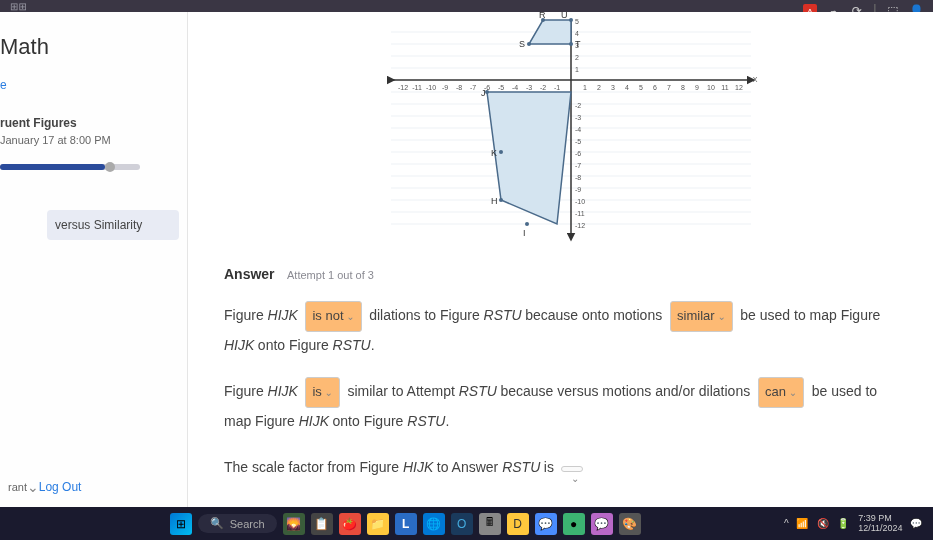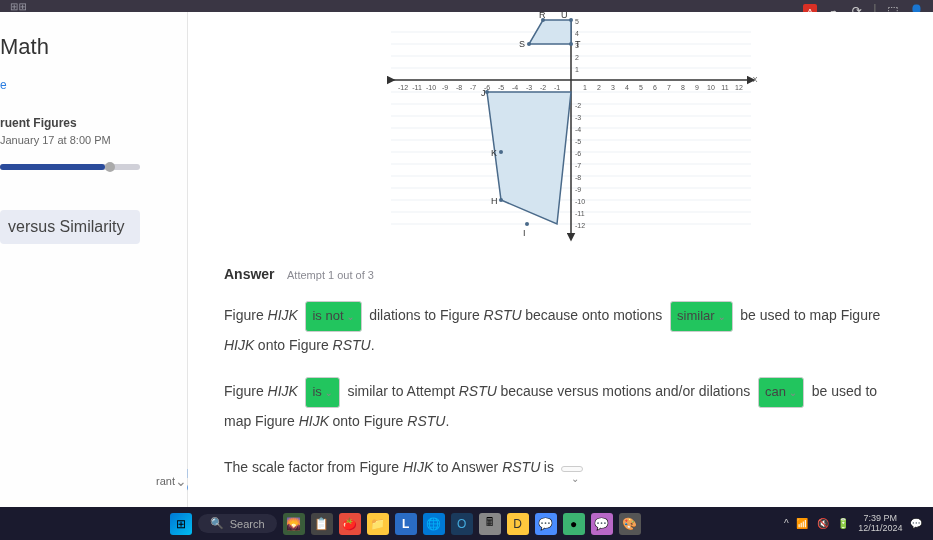--- a/index.html
+++ b/index.html
@@ -3,51 +3,51 @@
   <meta charset="utf-8">
   <style>
     * { margin: 0; padding: 0; box-sizing: border-box; font-family: Arial, sans-serif; }
     body { width: 933px; height: 540px; background: #2a2a35; overflow: hidden; }
     .browser-bar { height: 12px; background: #3a3644; display: flex; align-items: center; padding: 0 10px; gap: 8px; }
     .browser-bar .squares { color: #9a9aa5; font-size: 10px; }
     .ext-bar { position: absolute; right: 8px; top: 2px; display: flex; gap: 8px; align-items: center; }
     .ext-icon { width: 16px; height: 16px; display: flex; align-items: center; justify-content: center; font-size: 12px; }
     .pdf-icon { background: #d93025; color: white; font-size: 8px; width: 14px; height: 14px; border-radius: 2px; }
     .main { display: flex; height: 495px; background: #fff; }
-    .sidebar { width: 188px; background: #fefefe; border-right: 1px solid #e5e5e5; padding: 0; display: flex; flex-direction: row; }
+    .sidebar { width: 188px; background: #fefefe; border-right: 1px solid #e5e5e5; padding: 0; display: flex; flex-direction: column; }
     .sidebar-top { padding: 10px 8px 0 0; }
     .sidebar h1 { font-size: 22px; color: #333; font-weight: 400; margin: 12px 0 18px 0; }
     .sidebar .e-link { color: #2a7de1; font-size: 12px; margin-bottom: 24px; display: block; }
     .sidebar .section-title { font-size: 12px; color: #444; font-weight: 600; margin-bottom: 4px; }
     .sidebar .due { font-size: 11px; color: #666; margin-bottom: 18px; }
     .progress-track { width: 140px; height: 6px; background: #d0d0d8; border-radius: 3px; position: relative; margin-bottom: 40px; }
     .progress-fill { width: 75%; height: 100%; background: #2a4b9b; border-radius: 3px; }
     .progress-knob { position: absolute; left: 75%; top: -2px; width: 10px; height: 10px; background: #aaa; border-radius: 50%; }
-    .nav-item { padding: 8px 8px; font-size: 16px; color: #444; background: #e8ebf4; margin-bottom: 2px; border-radius: 4px; }
+    .nav-item { padding: 8px 8px; font-size: 12px; color: #444; background: #e8ebf4; margin-bottom: 2px; border-radius: 4px; margin-left: 47px; }
     .sidebar-bottom { margin-top: auto; padding: 12px 8px; display: flex; align-items: center; }
     .chevron { color: #888; font-size: 14px; }
     .logout { color: #2a7de1; font-size: 12px; }
     .content { flex: 1; background: #fff; padding: 0 12px; position: relative; overflow: hidden; }
     .graph-svg { margin: 0 auto; display: block; }
     .answer-section { margin-top: 18px; padding: 0 24px; }
     .answer-header { margin-bottom: 18px; }
     .answer-label { font-weight: 700; color: #333; font-size: 14px; }
     .attempt { font-size: 11px; color: #8a8a92; margin-left: 8px; }
     .answer-text { color: #444; font-size: 14px; line-height: 1.9; margin-bottom: 18px; font-family: Georgia, serif; }
     .answer-text em { font-style: italic; }
-    .dropdown { display: inline-block; border: 1px solid #ccc; padding: 2px 6px; font-size: 13px; background: #22c55e; border-radius: 3px; margin: 0 4px; font-family: Arial; }
+    .dropdown { display: inline-block; border: 1px solid #ccc; padding: 2px 6px; font-size: 13px; background: #fdba74; border-radius: 3px; margin: 0 4px; font-family: Arial; }
     .dropdown::after { content: " ⌄"; color: #888; font-size: 10px; }
     .small-dropdown { display: inline-block; border: 1px solid #ccc; padding: 2px 14px 2px 6px; font-size: 12px; background: #fafafa; border-radius: 3px; margin: 0 4px; position: relative; }
     .small-dropdown::after { content: "⌄"; position: absolute; right: 3px; color: #888; font-size: 10px; }
     .taskbar { position: absolute; bottom: 0; left: 0; right: 0; height: 33px; background: #1a1a2e; display: flex; align-items: center; padding: 0 10px; }
     .taskbar-center { display: flex; gap: 6px; align-items: center; margin-left: 160px; }
     .taskbar-icon { width: 22px; height: 22px; border-radius: 3px; display: flex; align-items: center; justify-content: center; font-size: 12px; }
     .search-box { background: #2a2a3e; border-radius: 14px; padding: 3px 12px; display: flex; align-items: center; gap: 6px; color: #aaa; font-size: 11px; }
     .taskbar-right { margin-left: auto; display: flex; align-items: center; gap: 8px; color: #ccc; font-size: 10px; }
-    .clock { text-align: center; line-height: 1.1; font-size: 9px; }
+    .clock { text-align: left; line-height: 1.1; font-size: 9px; }
   </style>
 </head>
 <body>
 
 <div class="browser-bar">
   <span class="squares">⊞⊞</span>
 </div>
 <div class="ext-bar">
   <span class="ext-icon pdf-icon">A</span>
   <span class="ext-icon" style="color:#ccc">☁</span>

